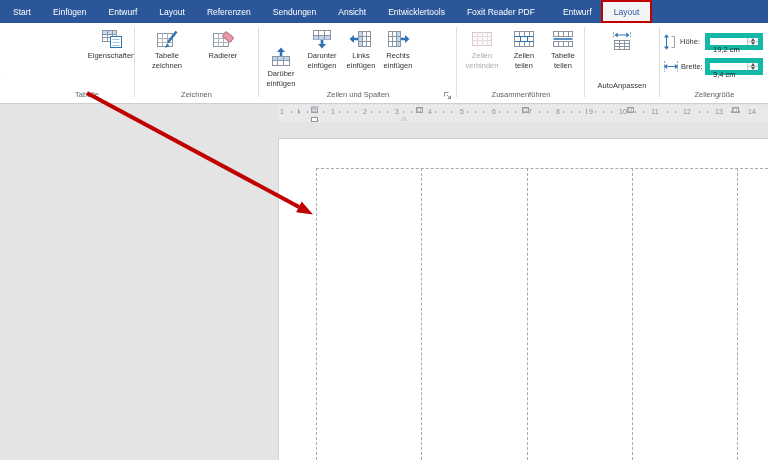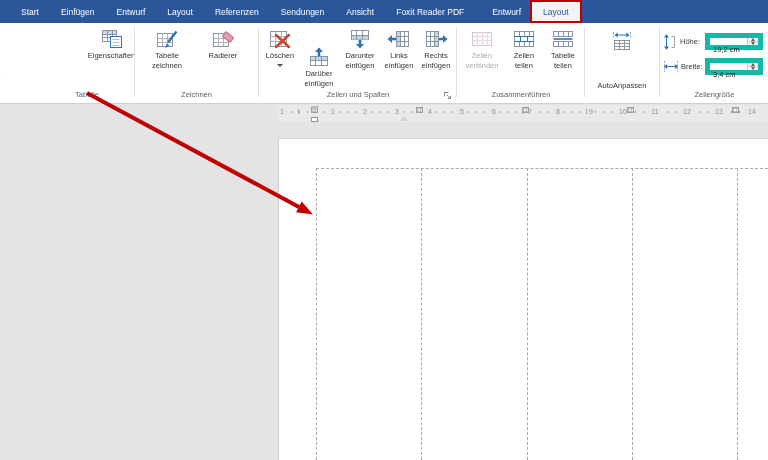--- a/index.html
+++ b/index.html
@@ -4,21 +4,21 @@
 <style>
   * { box-sizing: border-box; margin: 0; padding: 0; }
   html,body { width:768px; height:460px; }
   body {
     position:relative; overflow:hidden; background:#e4e4e4;
     font-family:"Liberation Sans", sans-serif;
     -webkit-font-smoothing:antialiased;
   }
   
   .tabbar{ position:absolute; top:0; left:0; right:0; height:23px; background:#2B579A;
-           display:flex; align-items:stretch; padding-left:10px; }
+           display:flex; align-items:stretch; padding-left:2px; }
   .tab{ color:#fff; font-size:8.5px; padding:0 11px; display:flex; align-items:center;
         white-space:nowrap; position:relative; }
   .tab.ctx{ margin-left:6px; }
   .tab.active{ background:#f3f4f5; color:#2B579A; }
   .red-box{ position:absolute; border:3px solid #C00000; pointer-events:none; z-index:40; }
   .tab.active .red-box{ inset:0 -2px; border-width:2.5px; }
   
   .ribbon{ position:absolute; top:23px; left:0; right:0; height:81px; background:#fff;
            border-bottom:1px solid #cfcfcf; }
   .group{ position:absolute; top:0; height:100%; }
@@ -86,20 +86,21 @@
 <body>
 
 <div class="tabbar">
   <div class="tab">Start</div>
   <div class="tab">Einfügen</div>
   <div class="tab">Entwurf</div>
   <div class="tab">Layout</div>
   <div class="tab">Referenzen</div>
   <div class="tab">Sendungen</div>
   <div class="tab">Ansicht</div>
+  <div class="tab">Entwicklertools</div>
   <div class="tab">Foxit Reader PDF</div>
   <div class="tab ctx">Entwurf</div>
   <div class="tab active">
     <span>Layout</span>
     <div class="red-box"></div>
   </div>
 </div>
 
 <div class="ribbon">
   <div class="fragment"><span>a</span></div>
@@ -147,31 +148,20 @@
             <span>Radierer</span>
           </div>
       </div>
     </div>
     <div class="grouplabel">Zeichnen</div>
   </div>
   <div class="sep" style="left:258px;"></div>
 
   <div class="group" style="left:261px;width:194px;">
     <div class="btnrow" style="padding-left:0;">
-      <div class="bigbtn" style="width:38px;">
-        <svg class="ic" width="24" height="20" viewBox="0 0 24 20">
-          <rect x="2.5" y="2.5" width="16" height="15" fill="#fff" stroke="#8a95a1"></rect>
-          <path d="M2.5 7.5h16M2.5 12.5h16M7.5 2.5v15M13.5 2.5v15" stroke="#aab4bd" fill="none"></path>
-          <path d="M8 6 L21 18 M21 6 L8 18" stroke="#cb4335" stroke-width="2.4" stroke-linecap="round"></path>
-        </svg>
-        <div class="lbl">
-            <span>Löschen</span>
-          </div>
-        <div class="caret"></div>
-      </div>
       <div class="bigbtn" style="width:40px;justify-content:flex-end;">
         <svg class="ic" width="24" height="20" viewBox="0 0 24 20">
           <path d="M12 0.5 l-4 4.5 h2.7 V9 h2.6 V5 H16 z" fill="#2e74b5"></path>
           <rect x="3.5" y="9.5" width="17" height="9" fill="#fff" stroke="#8a95a1"></rect>
           <rect x="4" y="10" width="16" height="3.5" fill="#bdd7ee"></rect>
           <path d="M3.5 13.5h17M8.5 9.5v9M14.5 9.5v9" stroke="#8a95a1" fill="none"></path>
         </svg>
         <div class="lbl">
           <span>Darüber</span>
           <span>einfügen</span>

